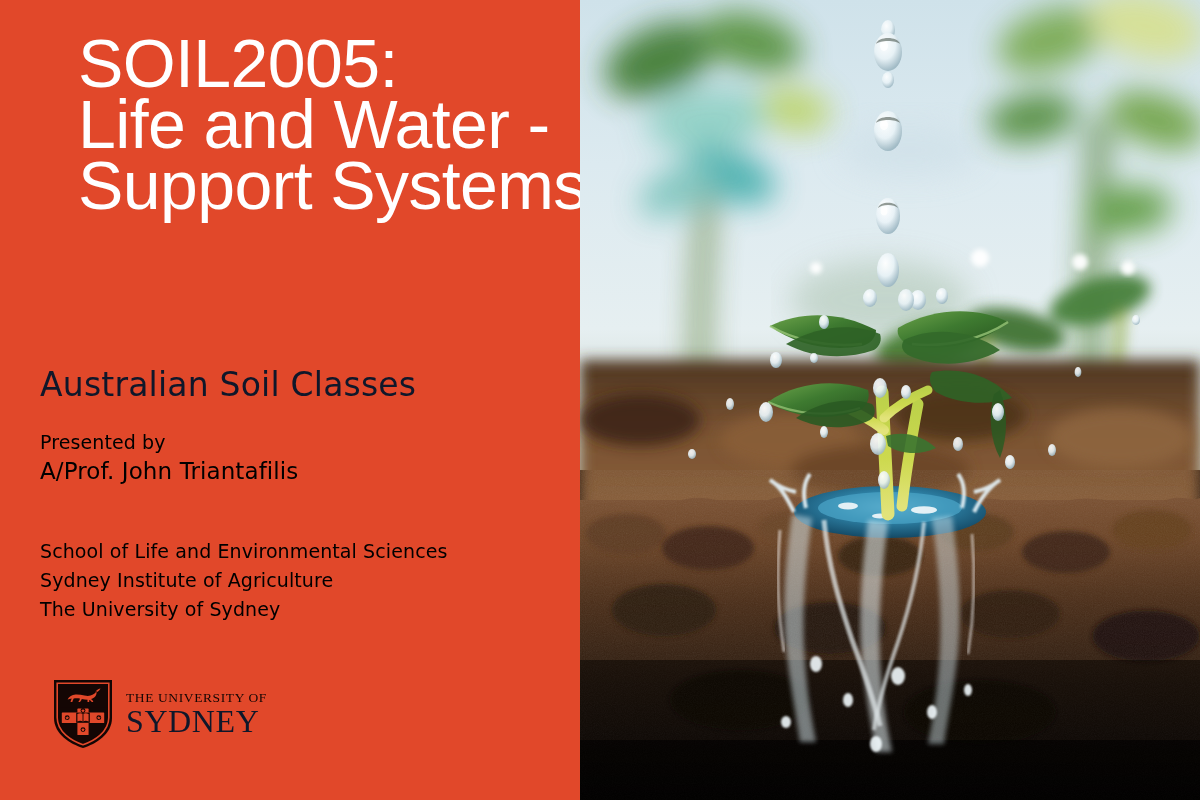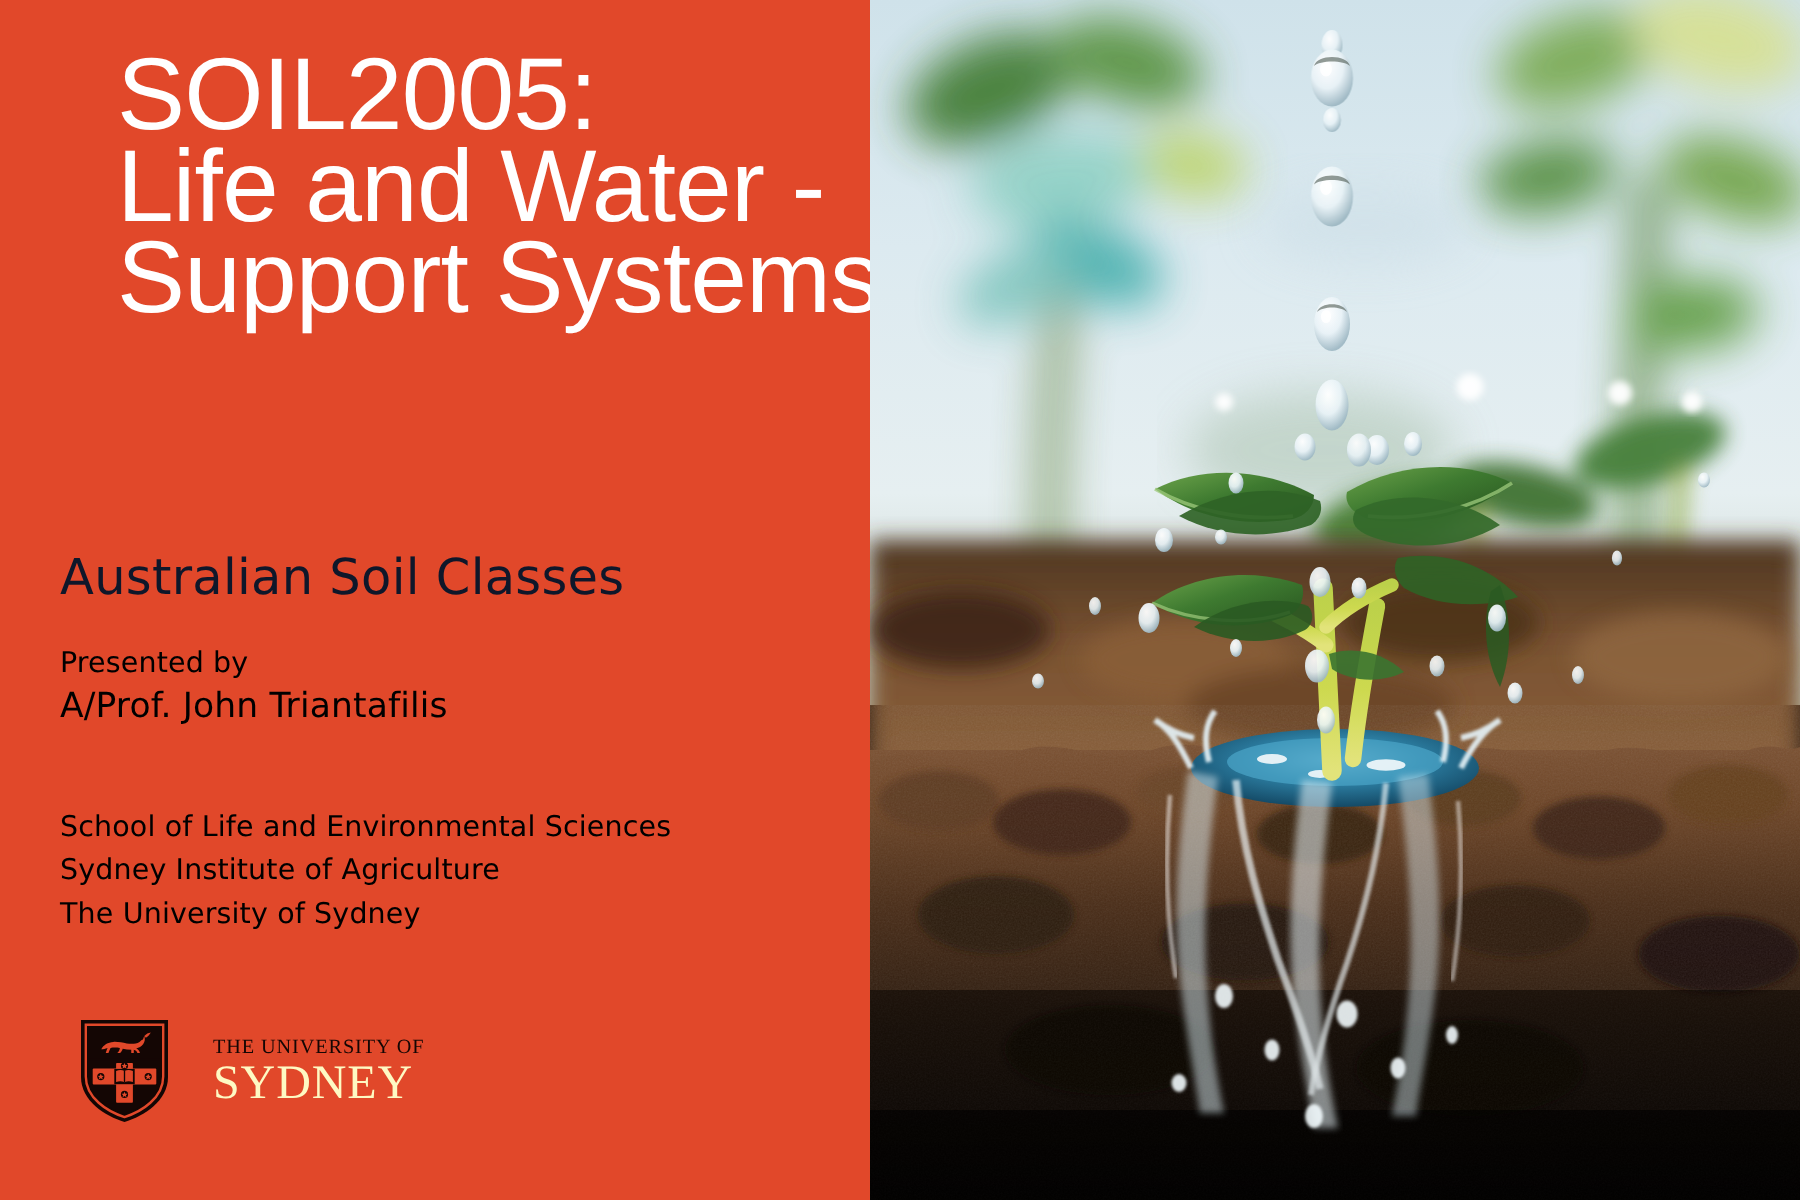--- a/index.html
+++ b/index.html
@@ -83,40 +83,40 @@
     letter-spacing:0.1px;
     white-space:nowrap;
   }
 
   
   #logo {
     position:absolute;
     left:52px; top:678px;
     display:flex;
     align-items:center;
-    gap:28px;
+    gap:12px;
   }
   #logo-shield { width:62px; height:72px; display:block; }
   #logo-wordmark {
     display:flex; flex-direction:column;
     justify-content:center;
     line-height:1;
   }
   #logo-line-top {
     font-family:"Liberation Serif", serif;
     font-size:13.5px;
     letter-spacing:0.6px;
     color:#140604;
     white-space:nowrap;
   }
   #logo-line-bottom {
     font-family:"Liberation Serif", serif;
     font-size:32px;
     letter-spacing:0.6px;
-    color:#fef9c3;
+    color:#0f172a;
     margin-top:1px;
     white-space:nowrap;
   }
 
   
   #photo-panel {
     position:relative;
     width:620px; height:800px;
     flex:0 0 620px;
     overflow:hidden;

